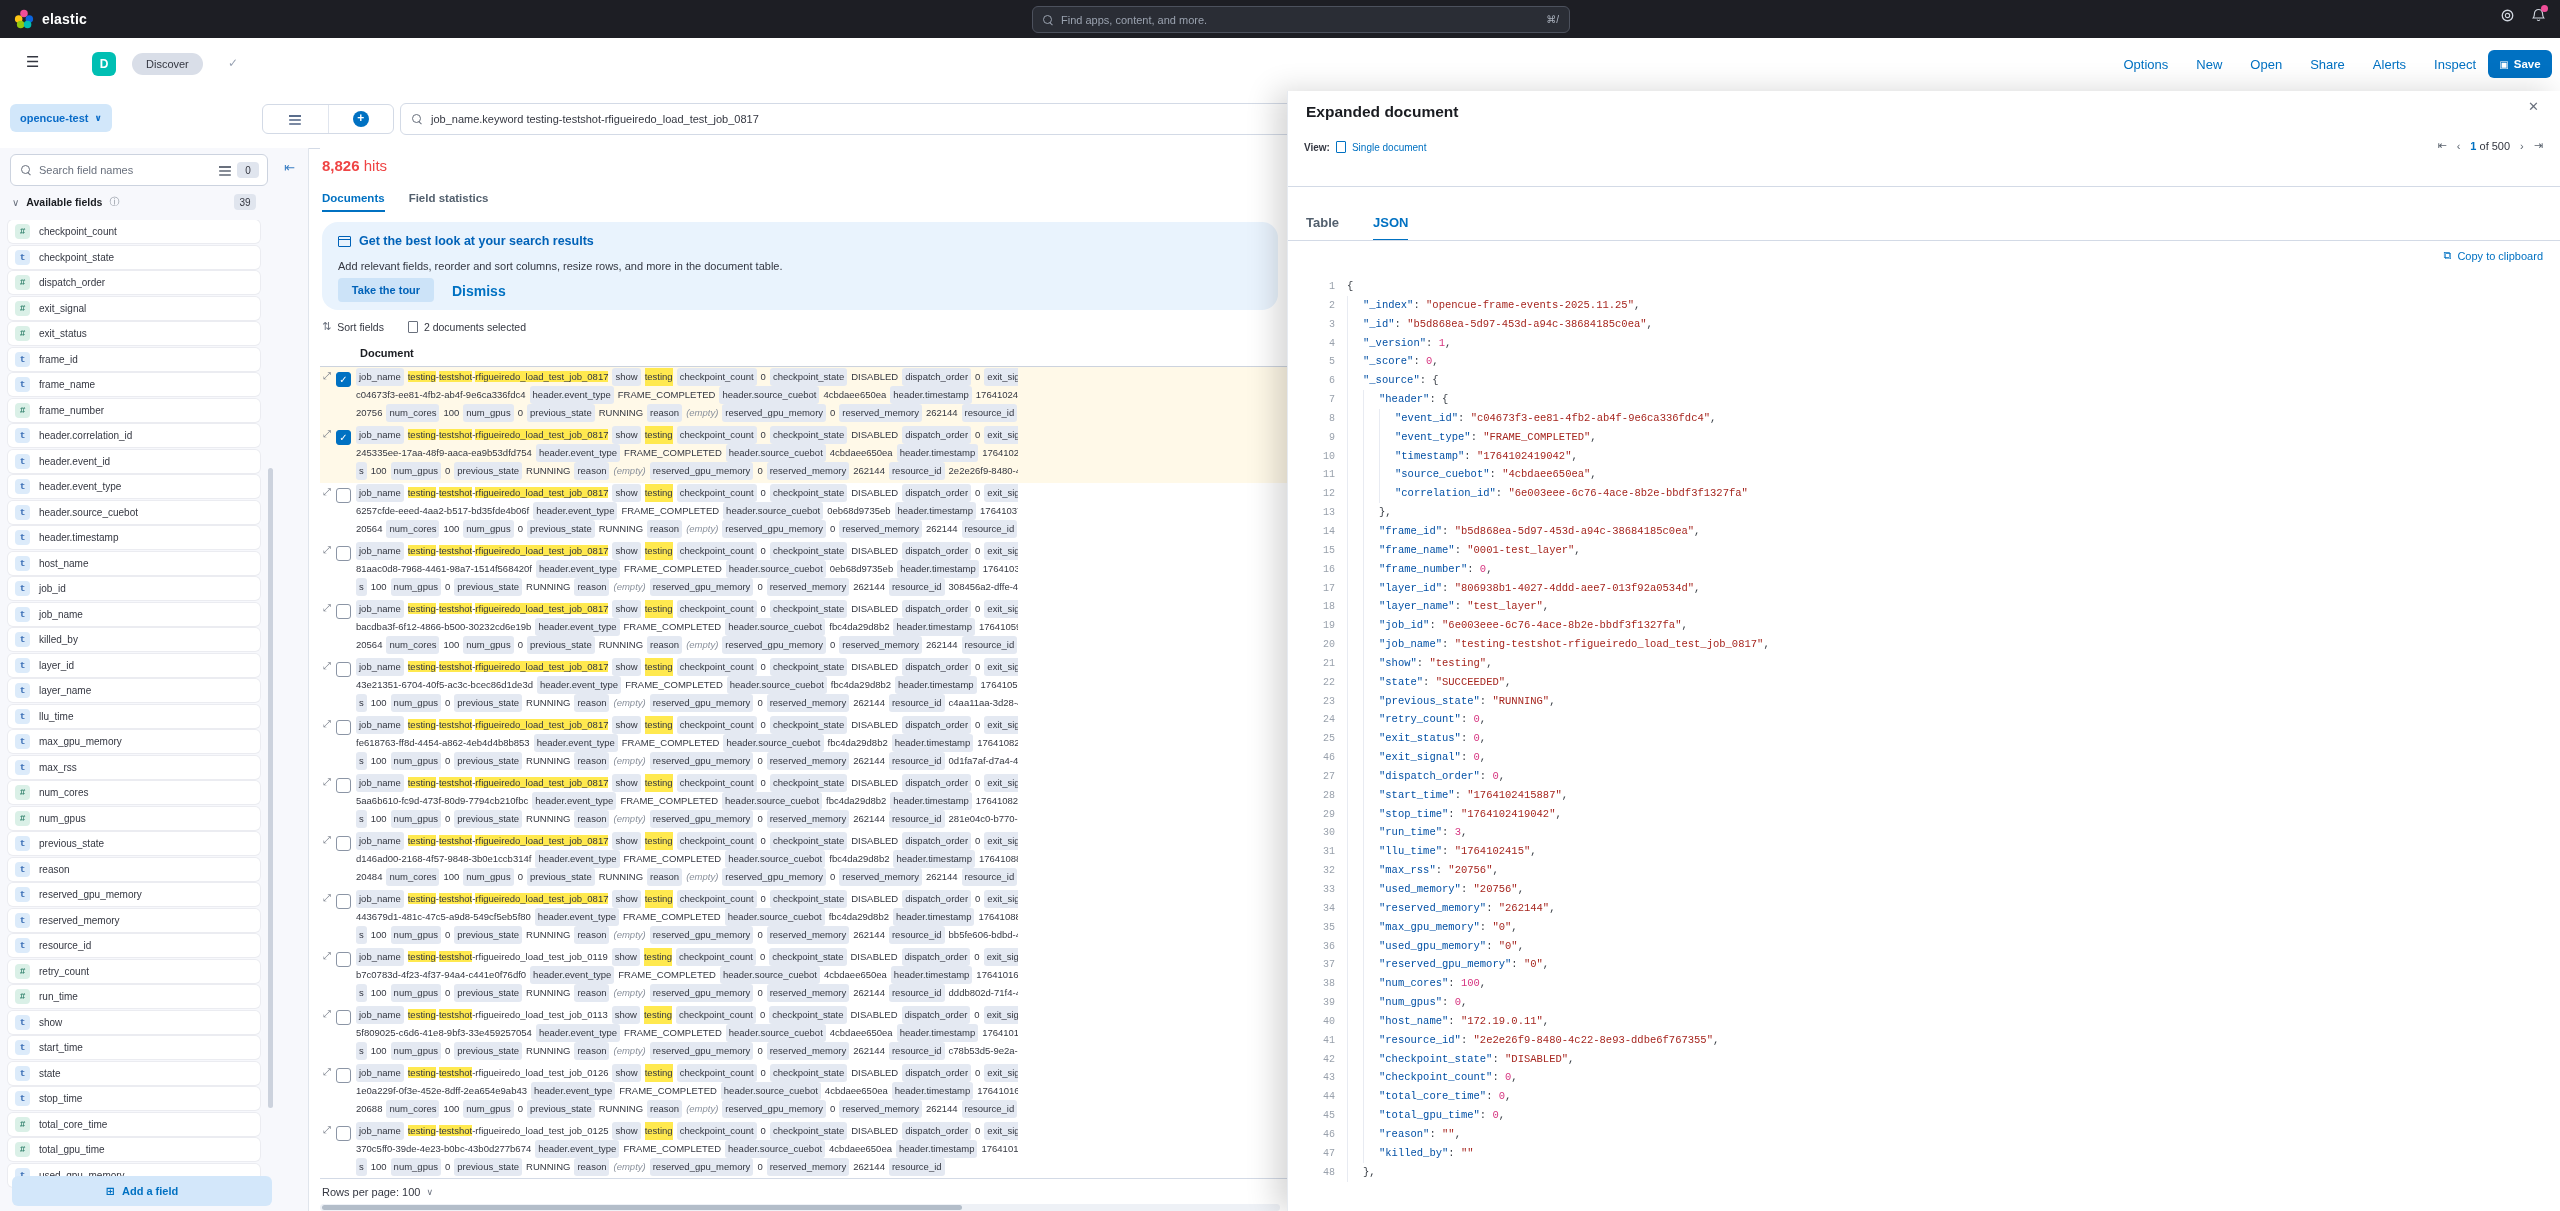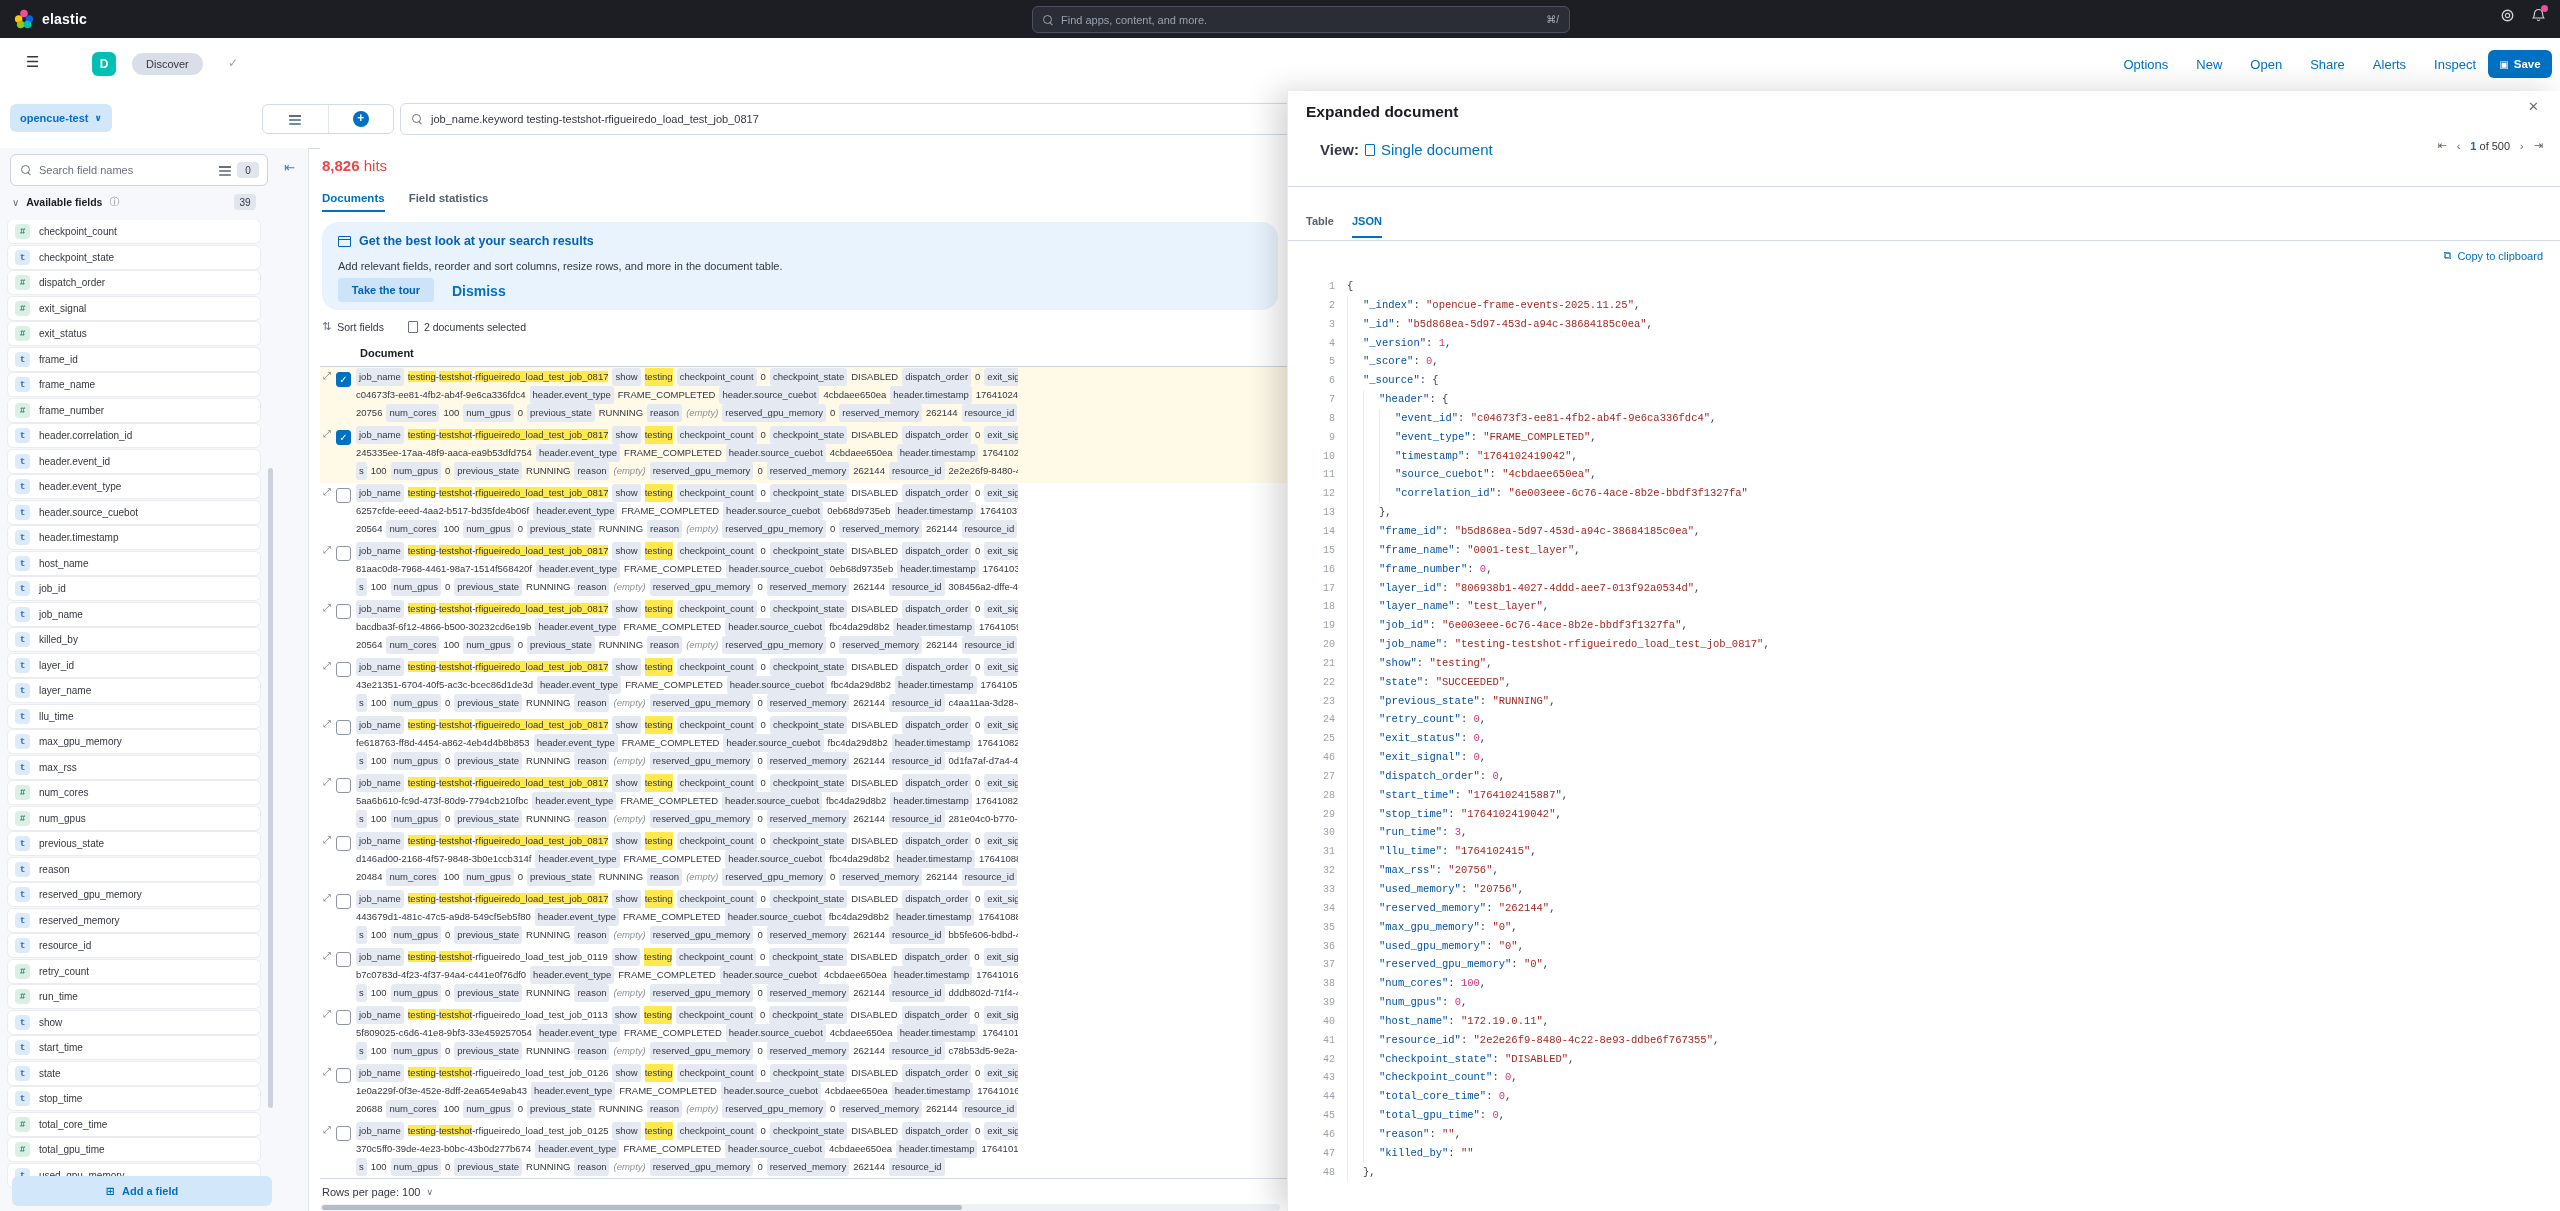--- a/index.html
+++ b/index.html
@@ -99,27 +99,27 @@
   .jobwrap span{display:inline;}
   .tfoot{position:absolute;left:0;top:1030px;width:967px;height:26px;border-top:1px solid #d3dae6;}
   .tfoot .rpp{position:absolute;left:2px;top:7px;font-size:11px;color:#343741;display:flex;gap:6px;align-items:center;}
   .hscroll{position:absolute;left:0px;top:1056px;width:960px;height:7px;background:#eef1f6;border-radius:4px;}
   .hthumb{position:absolute;left:2px;top:1057px;width:640px;height:5px;background:#b3bdc9;border-radius:3px;}
   
   .flyout{left:1287px;top:91px;width:1273px;height:1120px;background:#fff;
           box-shadow:-12px 0 28px rgba(0,0,0,.16);border-left:1px solid #e6eaf0;}
   .fclose{position:absolute;right:22px;top:8px;color:#69707d;font-size:13px;}
   .ftitle{position:absolute;left:18px;top:12px;font-size:15.5px;font-weight:bold;color:#1a1c21;}
-  .fview{position:absolute;left:32px;top:50px;display:flex;align-items:center;gap:6px;font-size:15px;}
+  .fview{position:absolute;left:16px;top:50px;display:flex;align-items:center;gap:6px;font-size:10px;}
   .fview .vl{font-weight:bold;color:#343741;}
   .fview .link{color:#0071c2;}
   .fpag{position:absolute;right:18px;top:48px;display:flex;align-items:center;gap:10px;font-size:11px;color:#5b646f;}
   .fpag .pg1{color:#0071c2;font-weight:bold;}
   .fdiv1{position:absolute;left:0;top:95px;width:1273px;height:1px;background:#d3dae6;}
-  .ftabs{position:absolute;left:18px;top:124px;display:flex;gap:18px;font-size:11px;font-weight:bold;}
+  .ftabs{position:absolute;left:18px;top:124px;display:flex;gap:34px;font-size:13px;font-weight:bold;}
   .ftab{color:#53606e;padding-bottom:9px;}
   .ftab.active{color:#0071c2;border-bottom:2px solid #0071c2;}
   .fdiv2{position:absolute;left:0;top:149px;width:1273px;height:1px;background:#d3dae6;}
   .fcopy{position:absolute;right:18px;top:158px;display:flex;align-items:center;gap:6px;color:#0071c2;font-size:11px;}
   .code{position:absolute;left:13px;top:186px;width:1250px;height:930px;overflow:hidden;
         font-family:"Liberation Mono","DejaVu Sans Mono",monospace;font-size:10.5px;}
   .cline{height:18.85px;line-height:18.85px;white-space:nowrap;}
   .lnum{display:inline-block;width:34px;margin-right:12px;text-align:right;color:#99a1ac;font-size:10px;}
   .g{display:inline-block;width:15px;height:18.85px;vertical-align:top;border-left:1px solid #e8ebf2;}
   .jkey{color:#0451a5;}

